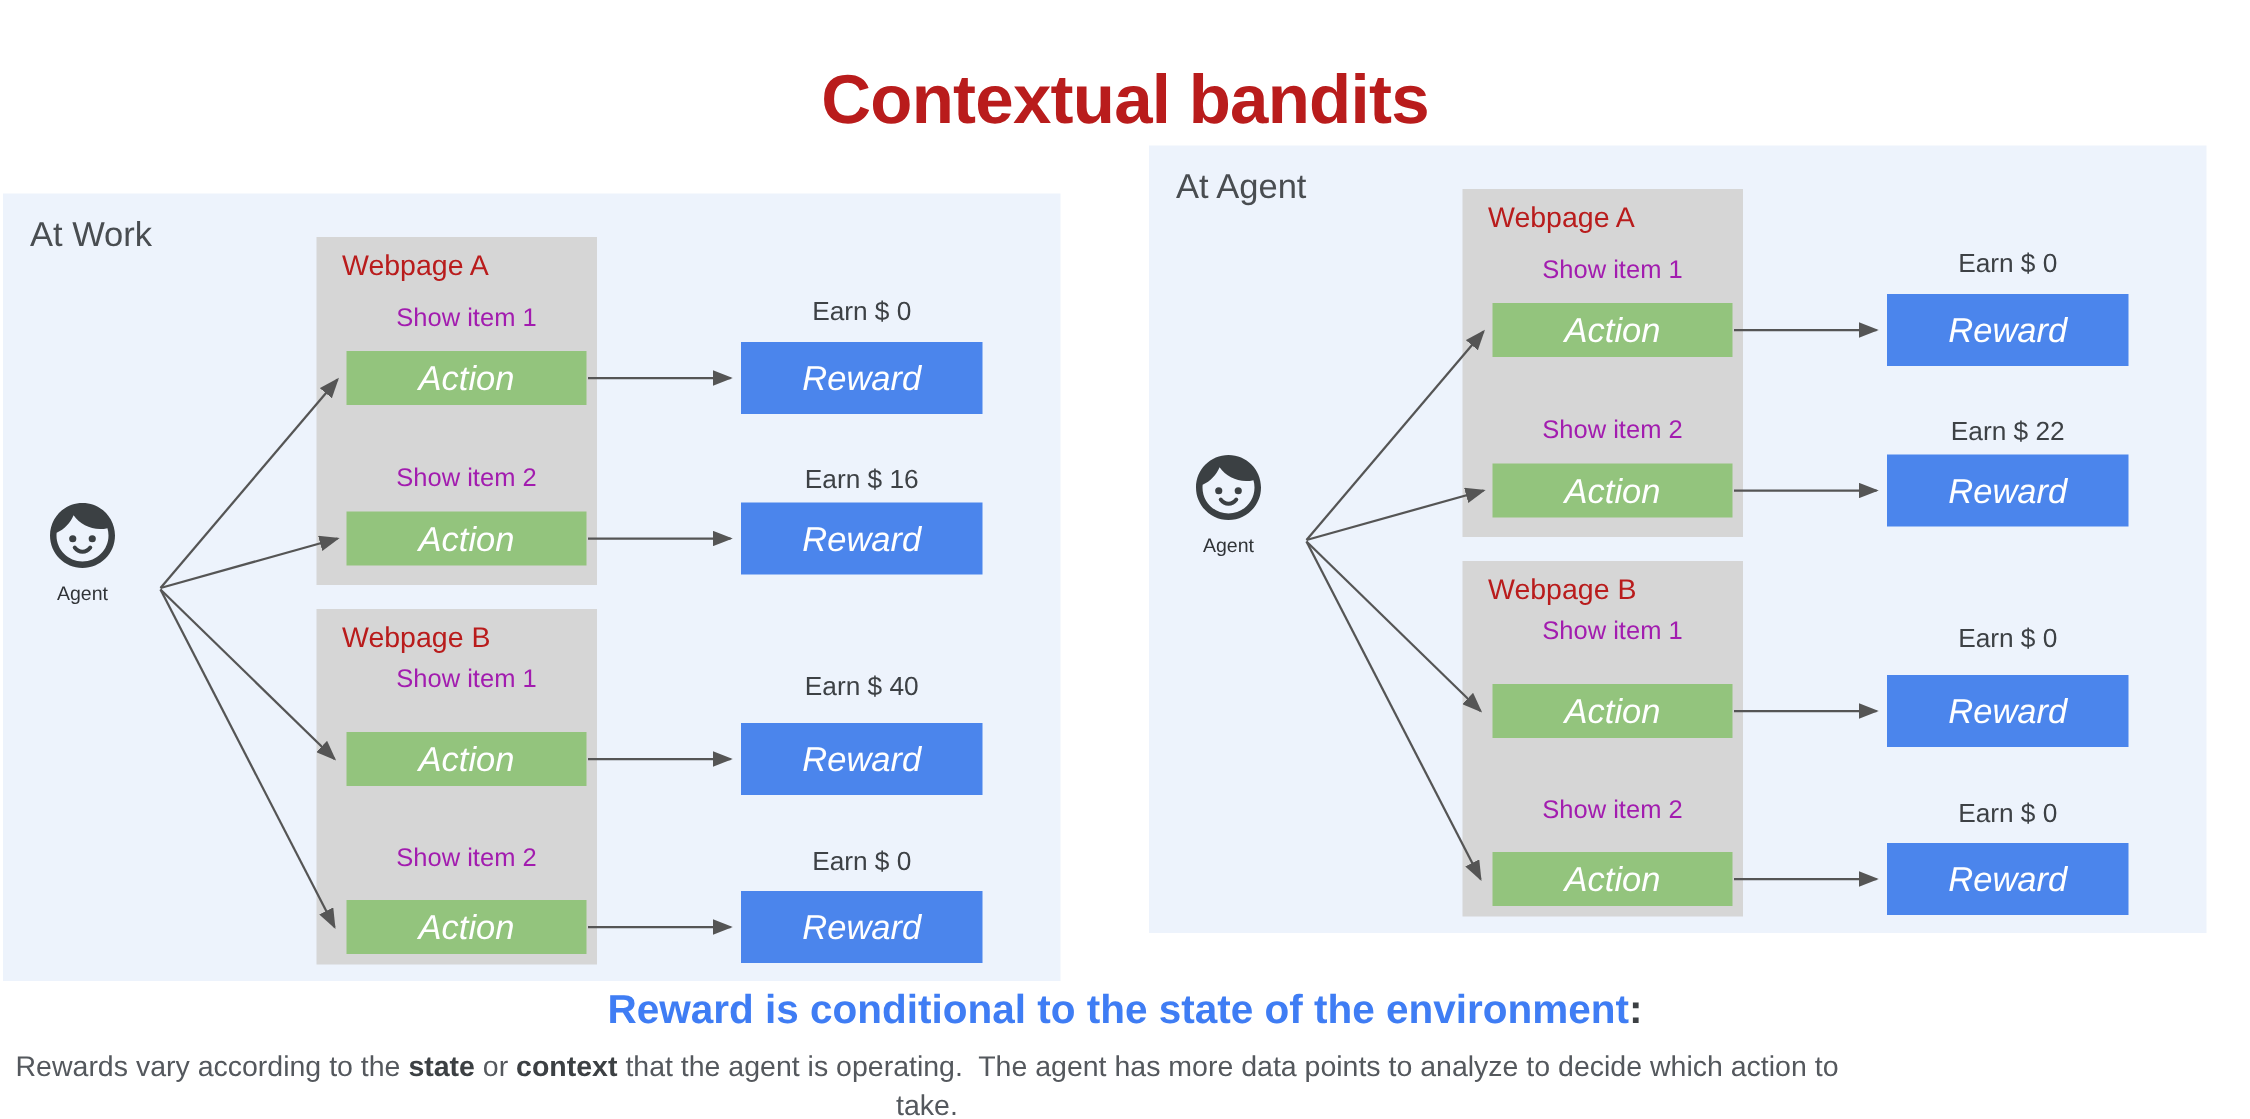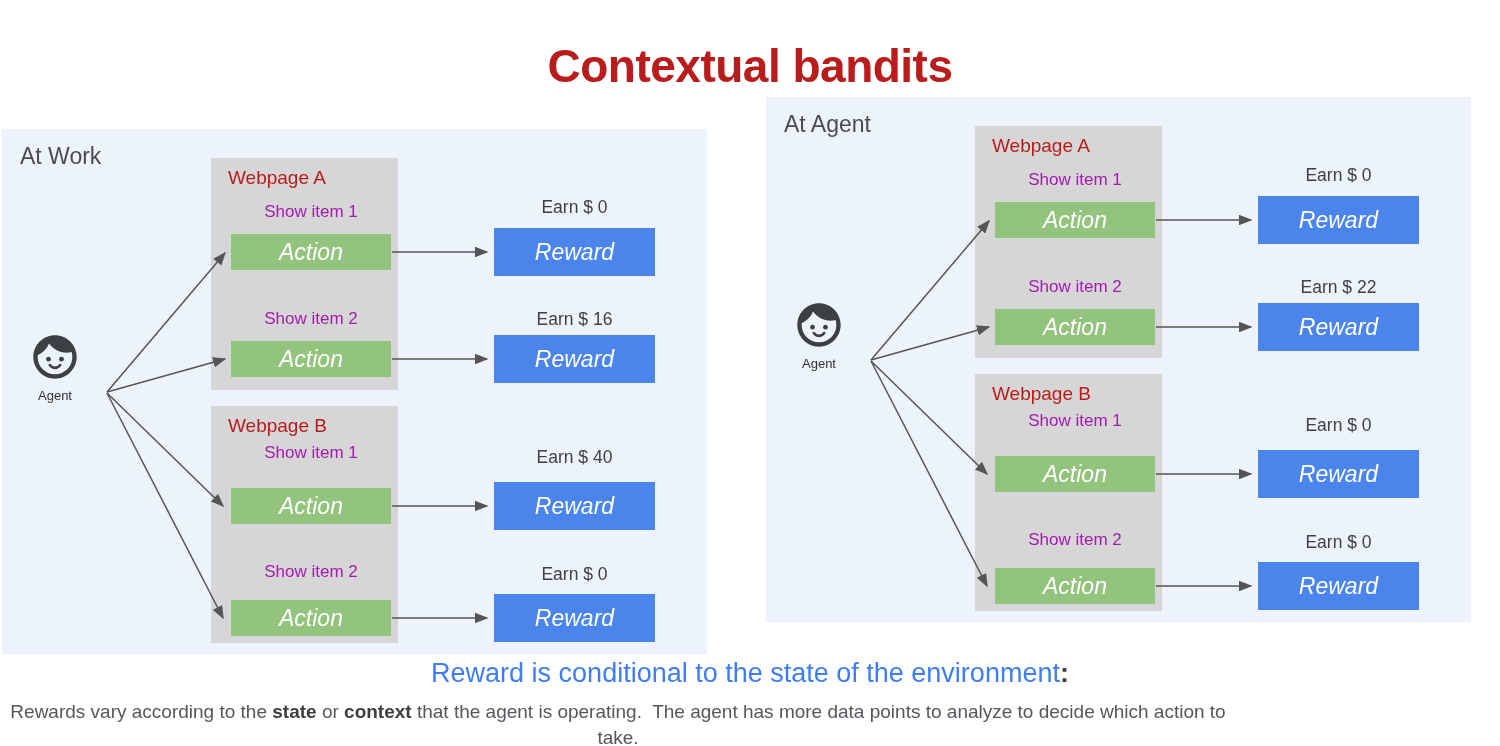--- a/index.html
+++ b/index.html
@@ -33,21 +33,21 @@
   .reward-box{position:absolute;left:492px;width:161px;height:48px;background:#4b85ec;
     color:#ffffff;font-style:italic;font-size:23px;display:flex;align-items:center;justify-content:center;}
 
   .arrows{position:absolute;left:0;top:0;pointer-events:none;}
 
   .footer-heading{position:absolute;top:656px;left:0;width:1500px;text-align:center;
     font-size:27px;line-height:34px;}
   .footer-body{position:absolute;top:699px;left:0;width:1236px;text-align:center;
     font-size:19px;line-height:26px;white-space:pre-wrap;color:#54585d;}
 
-  .seg-blue-bold{color:#3f7df4;font-weight:400;}
+  .seg-blue-bold{color:#3f7df4;font-weight:700;}
   .seg-dark-bold{color:#3c4043;font-weight:700;}
   .seg-bold{color:#3c4043;font-weight:700;}
   .seg-normal{color:#54585d;}
 </style>
 </head>
 <body>
 
 <div class="canvas">
 
   <h1 class="main-title">Contextual bandits</h1>

